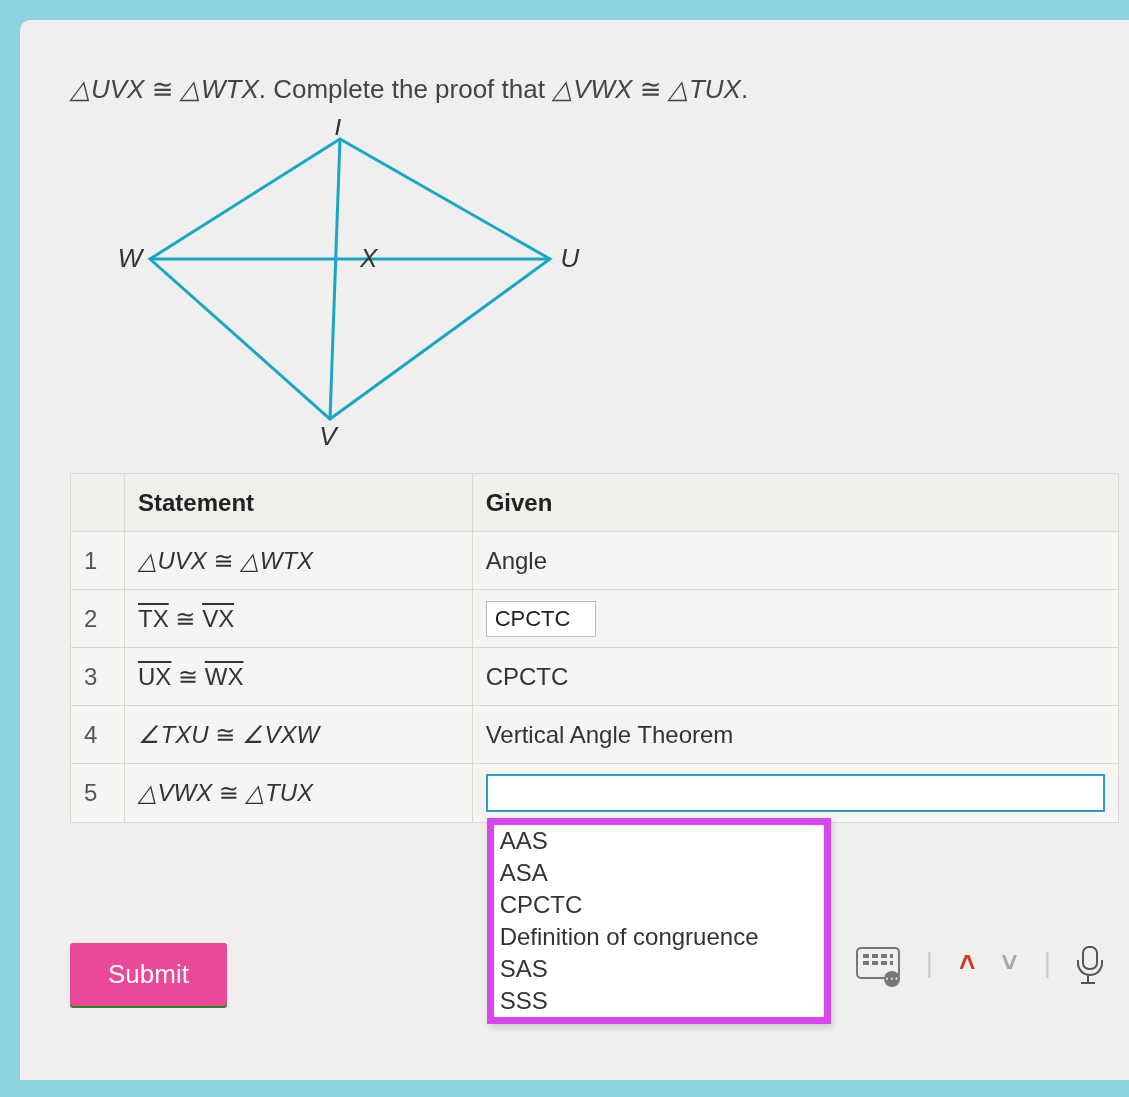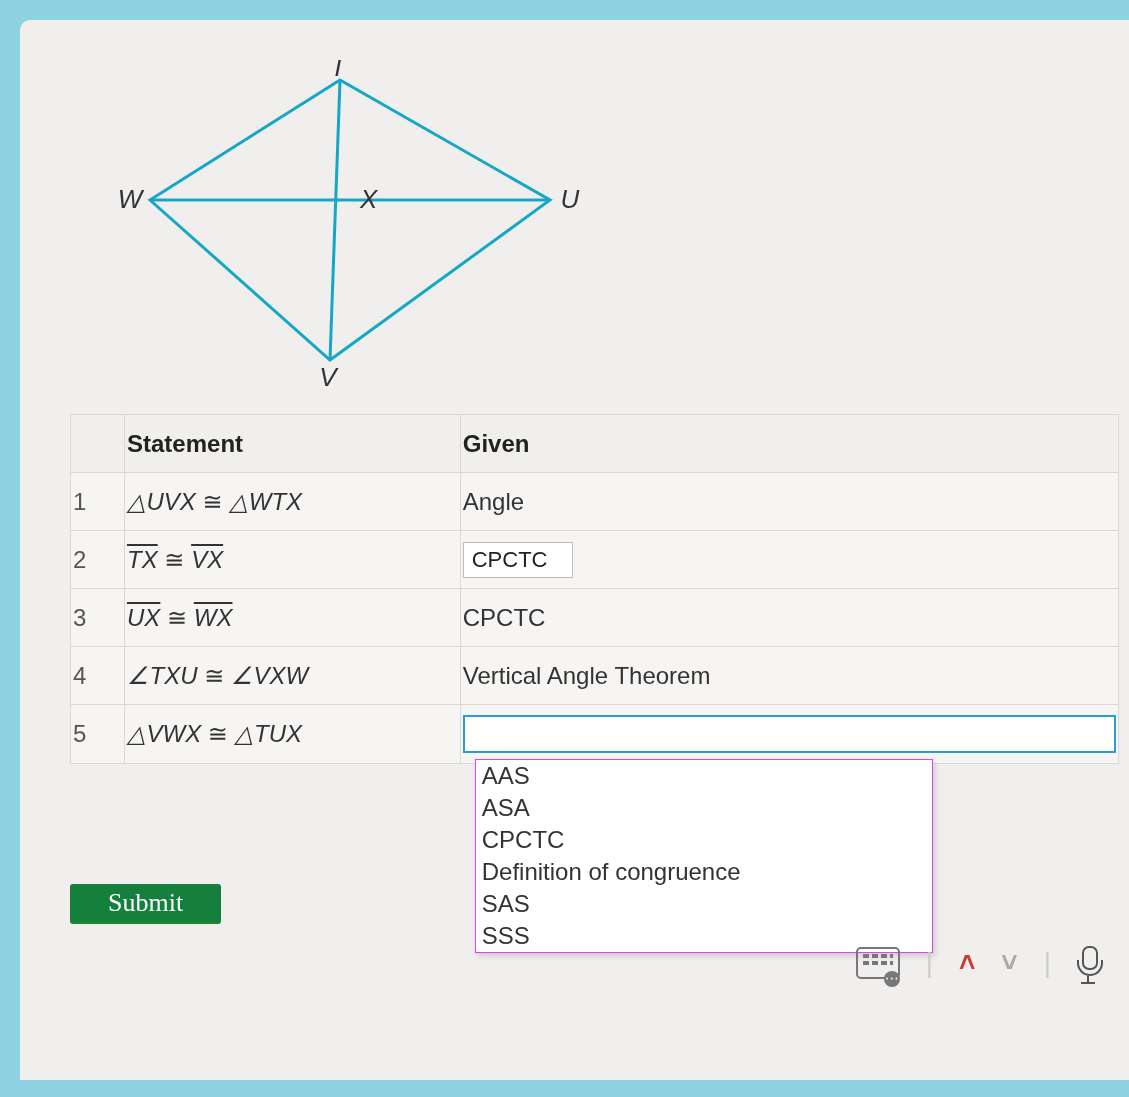--- a/index.html
+++ b/index.html
@@ -29,40 +29,39 @@
     margin: 10px 0 20px 40px;
   }
   .proof-table {
     width: 100%;
     border-collapse: collapse;
     background: #f3f2f0;
     font-size: 24px;
   }
   .proof-table th, .proof-table td {
     text-align: left;
-    padding: 10px 2px;
+    padding: 10px 13px;
     border: 1px solid #d9d8d5;
     background: #f6f5f3;
     vertical-align: middle;
     height: 58px;
   }
   .proof-table th {
     font-weight: 700;
     color: #222;
     background: #f0efec;
     font-size: 24px;
   }
   .row-num {
     width: 54px;
     text-align: center;
     color: #555;
   }
   .seg {
     text-decoration: overline;
-    font-style: italic;
     margin-top: 23px;
   }
   .tri::before { content: "△"; margin-right: 1px; }
   .ang::before { content: "∠"; margin-right: 1px; }
   .it { font-style: italic; }
   .reason-select {
     display: inline-block;
     min-width: 110px;
     border: 1px solid #bcbcbc;
     background: #fff;
@@ -74,23 +73,23 @@
     border: 2px solid #27a0c9;
     background: #fff;
     min-width: 360px;
     height: 38px;
     padding: 2px 6px;
     color: #27a0c9;
   }
   .dropdown-list {
     position: absolute;
     background: #fff;
-    border: 1px solid #d946ef;
+    border: 7px solid #d946ef;
     font-size: 24px;
-    width: 458px;
+    width: 344px;
     box-shadow: 2px 3px 6px rgba(0,0,0,0.15);
   }
   .dropdown-list div {
     padding: 2px 6px;
     cursor: pointer;
   }
   .reason-cell { position: relative; }
   .toolbar {
     position: absolute;
     right: 30px;
@@ -143,37 +142,43 @@
     border:2px solid #555; border-top:none; border-radius: 0 0 14px 14px;
   }
   .mic-stand{
     position:absolute; left:10px; top:30px; width:2px; height:6px; background:#555;
   }
   .mic-base{
     position:absolute; left:4px; top:36px; width:14px; height:2px; background:#555;
   }
   .submit-btn {
     display: inline-block;
-    background: #15803d;
+    background: #ec4899;
     color: #fff;
     font-size: 26px;
-    padding: 4px 38px;
+    padding: 16px 38px;
     border: none;
     border-radius: 3px;
     margin-top: 120px;
     cursor: pointer;
     box-shadow: 0 2px 0 #1f8a2c;
-    font-family: Liberation Serif, serif;
   }
 </style>
 </head>
 <body>
 
 <div class="page">
 
+  <div class="prompt">
+    <span class="tri it">UVX</span>
+    <span class="cong"> ≅ </span>
+    <span class="tri it">WTX</span><span>. Complete the proof that </span><span class="tri it">VWX</span>
+    <span class="cong"> ≅ </span>
+    <span class="tri it">TUX</span><span>.</span>
+  </div>
 
   <div class="figure">
     <svg width="500" height="330" viewBox="0 0 500 330">
       <polygon points="40,140 230,20 440,140 220,300" fill="none" stroke="#17a7c6" stroke-width="3"></polygon>
       <line x1="40" y1="140" x2="440" y2="140" stroke="#17a7c6" stroke-width="3"></line>
       <line x1="230" y1="20" x2="220" y2="300" stroke="#17a7c6" stroke-width="3"></line>
       <text x="228" y="16" font-size="26" font-style="italic" fill="#333" text-anchor="middle">T</text>
       <text x="20" y="148" font-size="26" font-style="italic" fill="#333" text-anchor="middle">W</text>
       <text x="250" y="148" font-size="26" font-style="italic" fill="#333">X</text>
       <text x="460" y="148" font-size="26" font-style="italic" fill="#333" text-anchor="middle">U</text>

